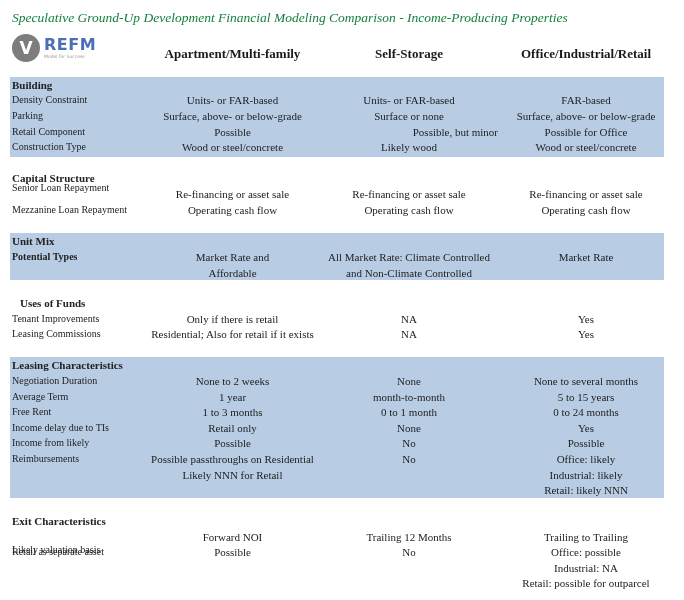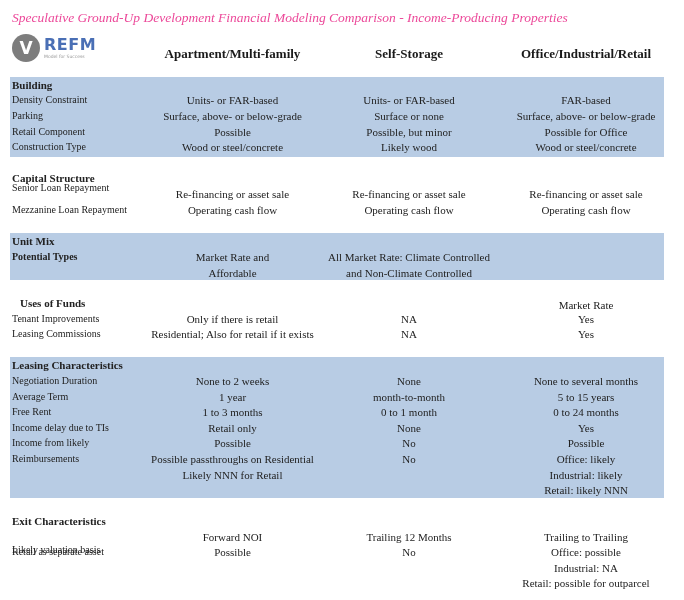--- a/index.html
+++ b/index.html
@@ -1,18 +1,18 @@
 <!DOCTYPE html>
 <html><head>
 <meta charset="utf-8">
 <style>
   html, body { margin:0; padding:0; background:#ffffff; }
   body { width:684px; height:600px; position:relative; overflow:hidden;
          font-family:"Liberation Serif","DejaVu Serif",serif; color:#222; }
-  .title { position:absolute; left:12px; top:10px; font-style:italic; font-size:13.5px; color:#ec4899; white-space:nowrap; }
+  .title { position:absolute; left:12px; top:10px; font-style:italic; font-size:13.5px; color:#15803d; white-space:nowrap; }
   .logo { position:absolute; left:12px; top:34px; width:120px; height:30px; }
   .logo-circle { position:absolute; left:0; top:0; width:28px; height:28px; border-radius:50%; background:#7d7d7d; }
   .logo-v { position:absolute; left:0; top:2px; width:28px; text-align:center; color:#fff; font-family:"DejaVu Sans",sans-serif; font-size:17px; font-weight:bold; line-height:24px; }
   .logo-text { position:absolute; left:32px; top:1px; font-family:"DejaVu Sans",sans-serif; font-weight:bold; font-size:16px; color:#4a6fb5; letter-spacing:0.5px; }
   .logo-tag { position:absolute; left:32px; top:20px; font-family:"DejaVu Sans",sans-serif; font-size:4.5px; color:#999; white-space:nowrap; }
   .colhdr { position:absolute; top:46px; font-weight:bold; font-size:13px; text-align:center; white-space:nowrap; color:#1a1a1a; }
   .band { position:absolute; left:10px; width:654px; background:#b8cce4; }
   .sec-title { position:absolute; left:12px; font-weight:bold; font-size:11px; white-space:nowrap; }
   .row-label { position:absolute; left:12px; font-size:10px; white-space:nowrap; width:135px; overflow:hidden; }
   .cell { position:absolute; font-size:11px; text-align:center; white-space:nowrap; line-height:15.5px; }
@@ -46,21 +46,21 @@
 <div class="cell c2" style="top:93px;">Units- or FAR-based</div>
 <div class="cell c3" style="top:93px;">FAR-based</div>
 
 <div class="row-label" style="top:110px;">Parking</div>
 <div class="cell c1" style="top:109px;">Surface, above- or below-grade</div>
 <div class="cell c2" style="top:109px;">Surface or none</div>
 <div class="cell c3" style="top:109px;">Surface, above- or below-grade</div>
 
 <div class="row-label" style="top:126px;">Retail Component</div>
 <div class="cell c1" style="top:125px;">Possible</div>
-<div class="cell c2" style="top:125px;">Possible, but minor</div>
+<div class="cell c2" style="top:125px;text-align:right;">Possible, but minor</div>
 <div class="cell c3" style="top:125px;">Possible for Office</div>
 
 <div class="row-label" style="top:141px;">Construction Type</div>
 <div class="cell c1" style="top:140px;">Wood or steel/concrete</div>
 <div class="cell c2" style="top:140px;">Likely wood</div>
 <div class="cell c3" style="top:140px;">Wood or steel/concrete</div>
 
 <div class="sec-title" style="top:172px;">Capital Structure</div>
 <div class="row-label" style="top:182px;">Senior Loan Repayment</div>
 <div class="cell c1" style="top:187px;">Re-financing or asset sale</div>
@@ -71,21 +71,21 @@
 <div class="cell c1" style="top:203px;">Operating cash flow</div>
 <div class="cell c2" style="top:203px;">Operating cash flow</div>
 <div class="cell c3" style="top:203px;">Operating cash flow</div>
 
 <div class="sec-title" style="top:235px;">Unit Mix</div>
 <div class="row-label" style="top:251px;font-weight:bold;">Potential Types</div>
 <div class="cell c1 ml" style="top:250px;">Market Rate and
 Affordable</div>
 <div class="cell c2 ml" style="top:250px;">All Market Rate: Climate Controlled
 and Non-Climate Controlled</div>
-<div class="cell c3 ml" style="top:250px;margin-top:48px;">Market Rate</div>
+<div class="cell c3 ml" style="top:250px;">Market Rate</div>
 
 <div class="sec-title" style="top:297px;margin-left:8px;">Uses of Funds</div>
 <div class="row-label" style="top:313px;">Tenant Improvements</div>
 <div class="cell c1" style="top:312px;">Only if there is retail</div>
 <div class="cell c2" style="top:312px;">NA</div>
 <div class="cell c3" style="top:312px;">Yes</div>
 
 <div class="row-label" style="top:328px;">Leasing Commissions</div>
 <div class="cell c1" style="top:327px;">Residential; Also for retail if it exists</div>
 <div class="cell c2" style="top:327px;">NA</div>

